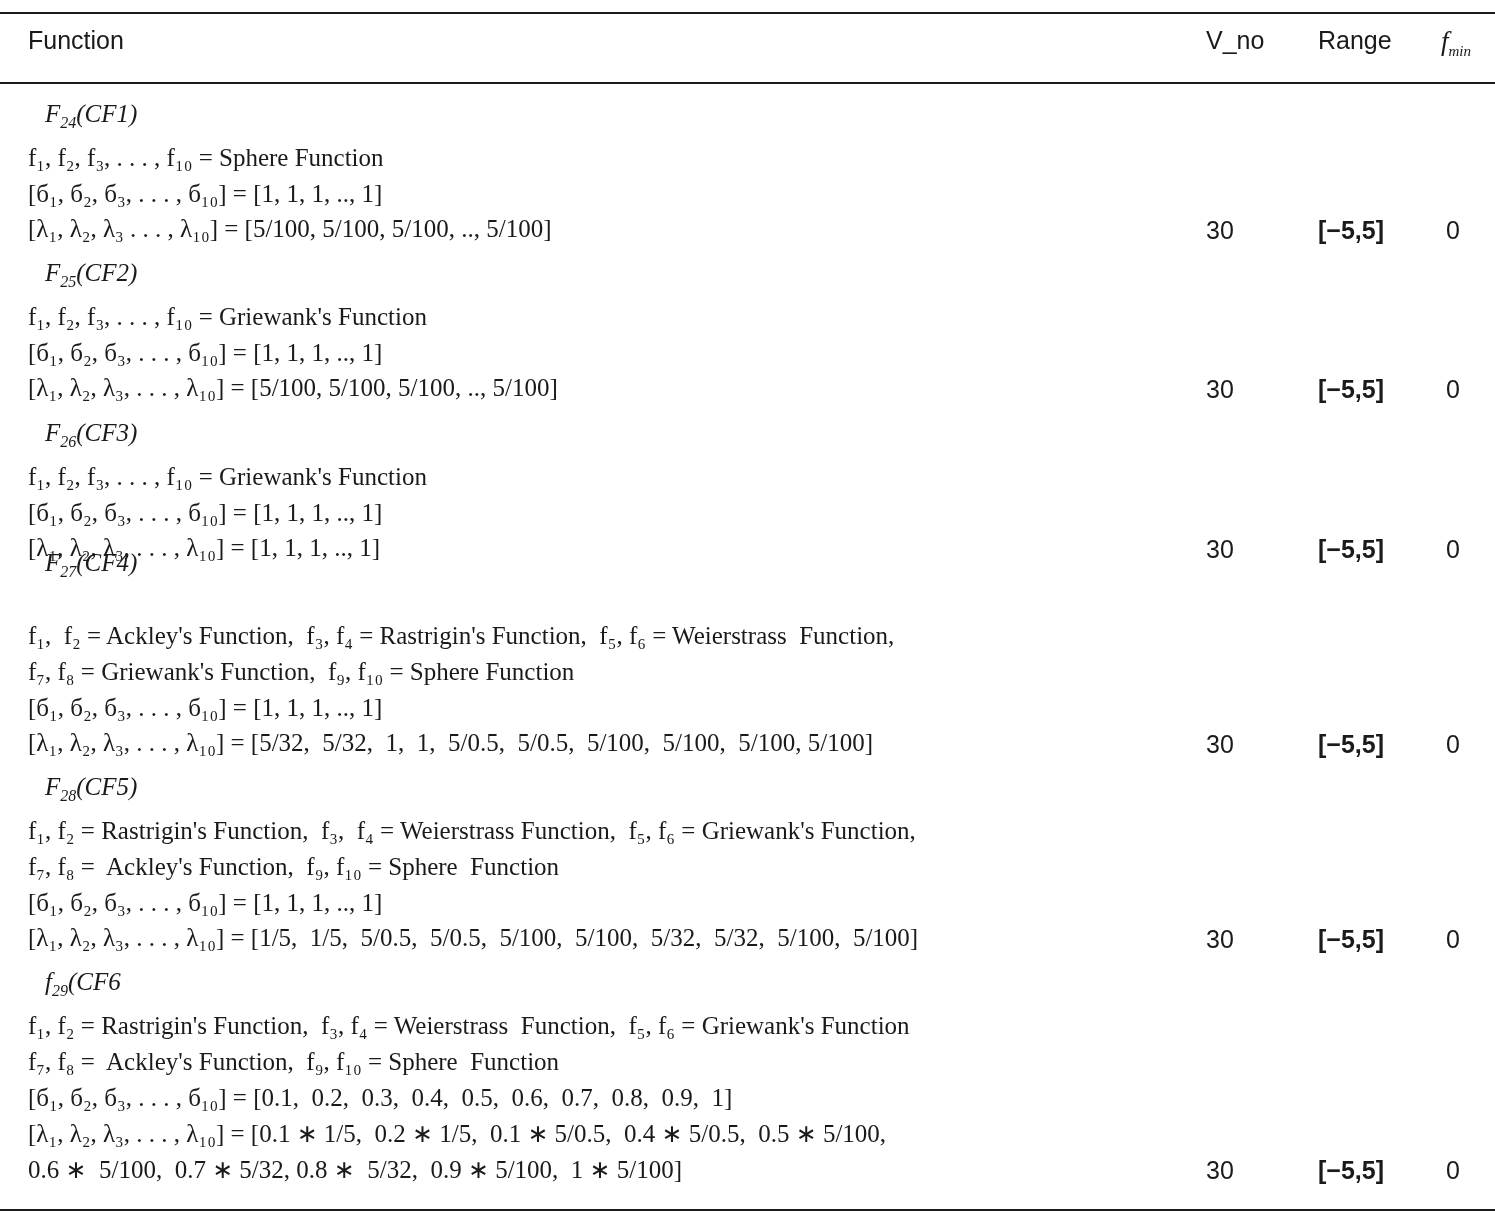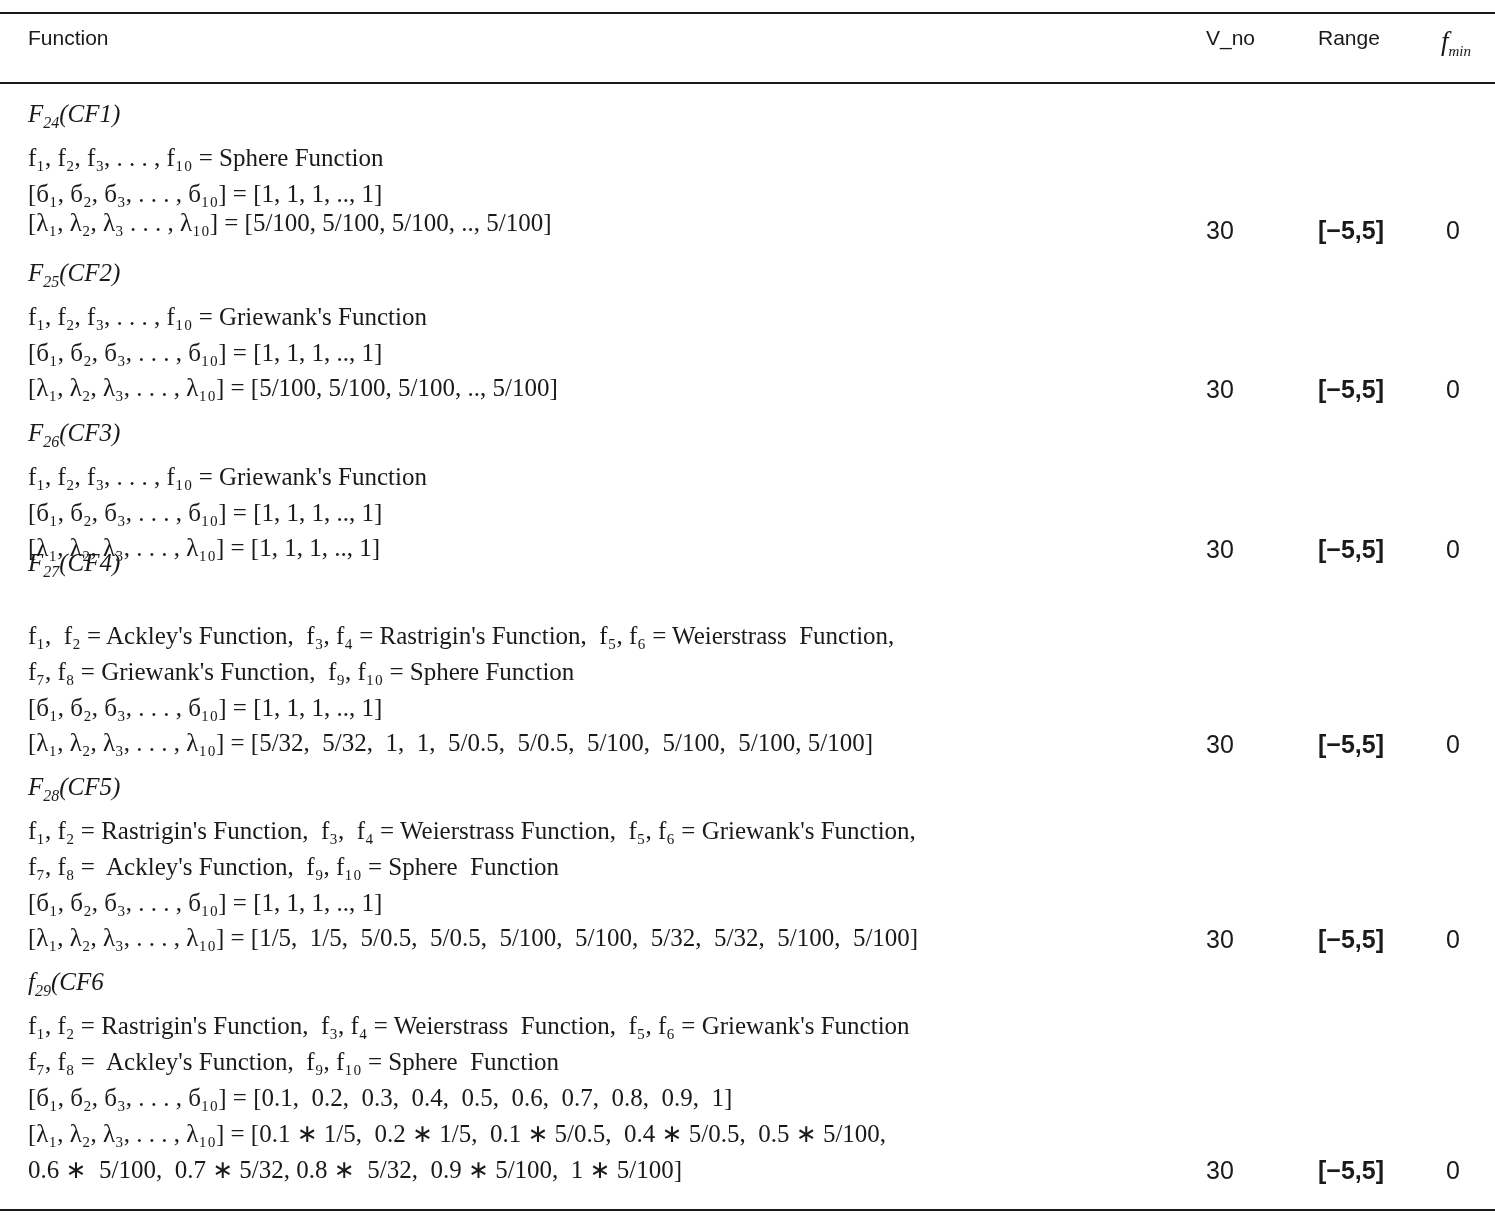--- a/index.html
+++ b/index.html
@@ -2,49 +2,49 @@
 <html><head>
 <meta charset="utf-8">
 <style>
   html, body { margin: 0; padding: 0; background: #ffffff; }
   body { width: 1495px; height: 1220px; position: relative; overflow: hidden;
          font-family: "Liberation Sans", "DejaVu Sans", sans-serif; color: #1a1a1a; }
   .rule { position: absolute; left: 0; width: 1495px; background: #1a1a1a; }
   .rule.top { top: 12px; height: 2px; }
   .rule.mid { top: 82px; height: 2px; }
   .rule.bot { top: 1209px; height: 2px; }
-  .hdr { position: absolute; top: 26px; font-size: 21px; }
+  .hdr { position: absolute; top: 26px; font-size: 25px; }
   .hdr.func { left: 28px; }
   .hdr.vno { left: 1206px; text-align: right; }
   .hdr.range { left: 1318px; }
   .hdr.fmin { left: 1441px; font-style: italic; font-family: "Liberation Serif", serif; font-size: 27px; }
   .hdr.fmin sub { font-size: 15px; }
   .line { position: absolute; left: 28px; font-size: 25px; white-space: pre; font-family: "Liberation Serif", serif; }
-  .line.title { font-style: italic; }
+  .line.title { font-style: italic; margin-left: 17px; }
   .line sub { font-size: 16px; }
   .cell { position: absolute; font-size: 25px; font-family: "Liberation Sans", sans-serif; }
   .cell.v { left: 1206px; }
   .cell.r { left: 1318px; font-weight: bold; }
   .cell.f { left: 1446px; }
 </style>
 </head>
 <body>
 
 <div>
   <div class="rule top"></div>
   <div class="hdr func">Function</div>
   <div class="hdr vno">V_no</div>
   <div class="hdr range">Range</div>
   <div class="hdr fmin"><span>f</span><sub>min</sub></div>
   <div class="rule mid"></div>
 
   <div class="line title" style="top:100px"><span>F</span><sub>24</sub><span>(CF1)</span></div>
   <div class="line" style="top:144px">f₁, f₂, f₃, . . . , f₁₀ = Sphere Function</div>
   <div class="line" style="top:180px">[б₁, б₂, б₃, . . . , б₁₀] = [1, 1, 1, .., 1]</div>
-  <div class="line" style="top:209px">[λ₁, λ₂, λ₃ . . . , λ₁₀] = [5/100, 5/100, 5/100, .., 5/100]</div>
+  <div class="line" style="top:215px">[λ₁, λ₂, λ₃ . . . , λ₁₀] = [5/100, 5/100, 5/100, .., 5/100]</div>
   <div class="cell v" style="top:216px">30</div>
   <div class="cell r" style="top:216px">[−5,5]</div>
   <div class="cell f" style="top:216px">0</div>
 
   <div class="line title" style="top:259px"><span>F</span><sub>25</sub><span>(CF2)</span></div>
   <div class="line" style="top:303px">f₁, f₂, f₃, . . . , f₁₀ = Griewank's Function</div>
   <div class="line" style="top:339px">[б₁, б₂, б₃, . . . , б₁₀] = [1, 1, 1, .., 1]</div>
   <div class="line" style="top:374px">[λ₁, λ₂, λ₃, . . . , λ₁₀] = [5/100, 5/100, 5/100, .., 5/100]</div>
   <div class="cell v" style="top:375px">30</div>
   <div class="cell r" style="top:375px">[−5,5]</div>

